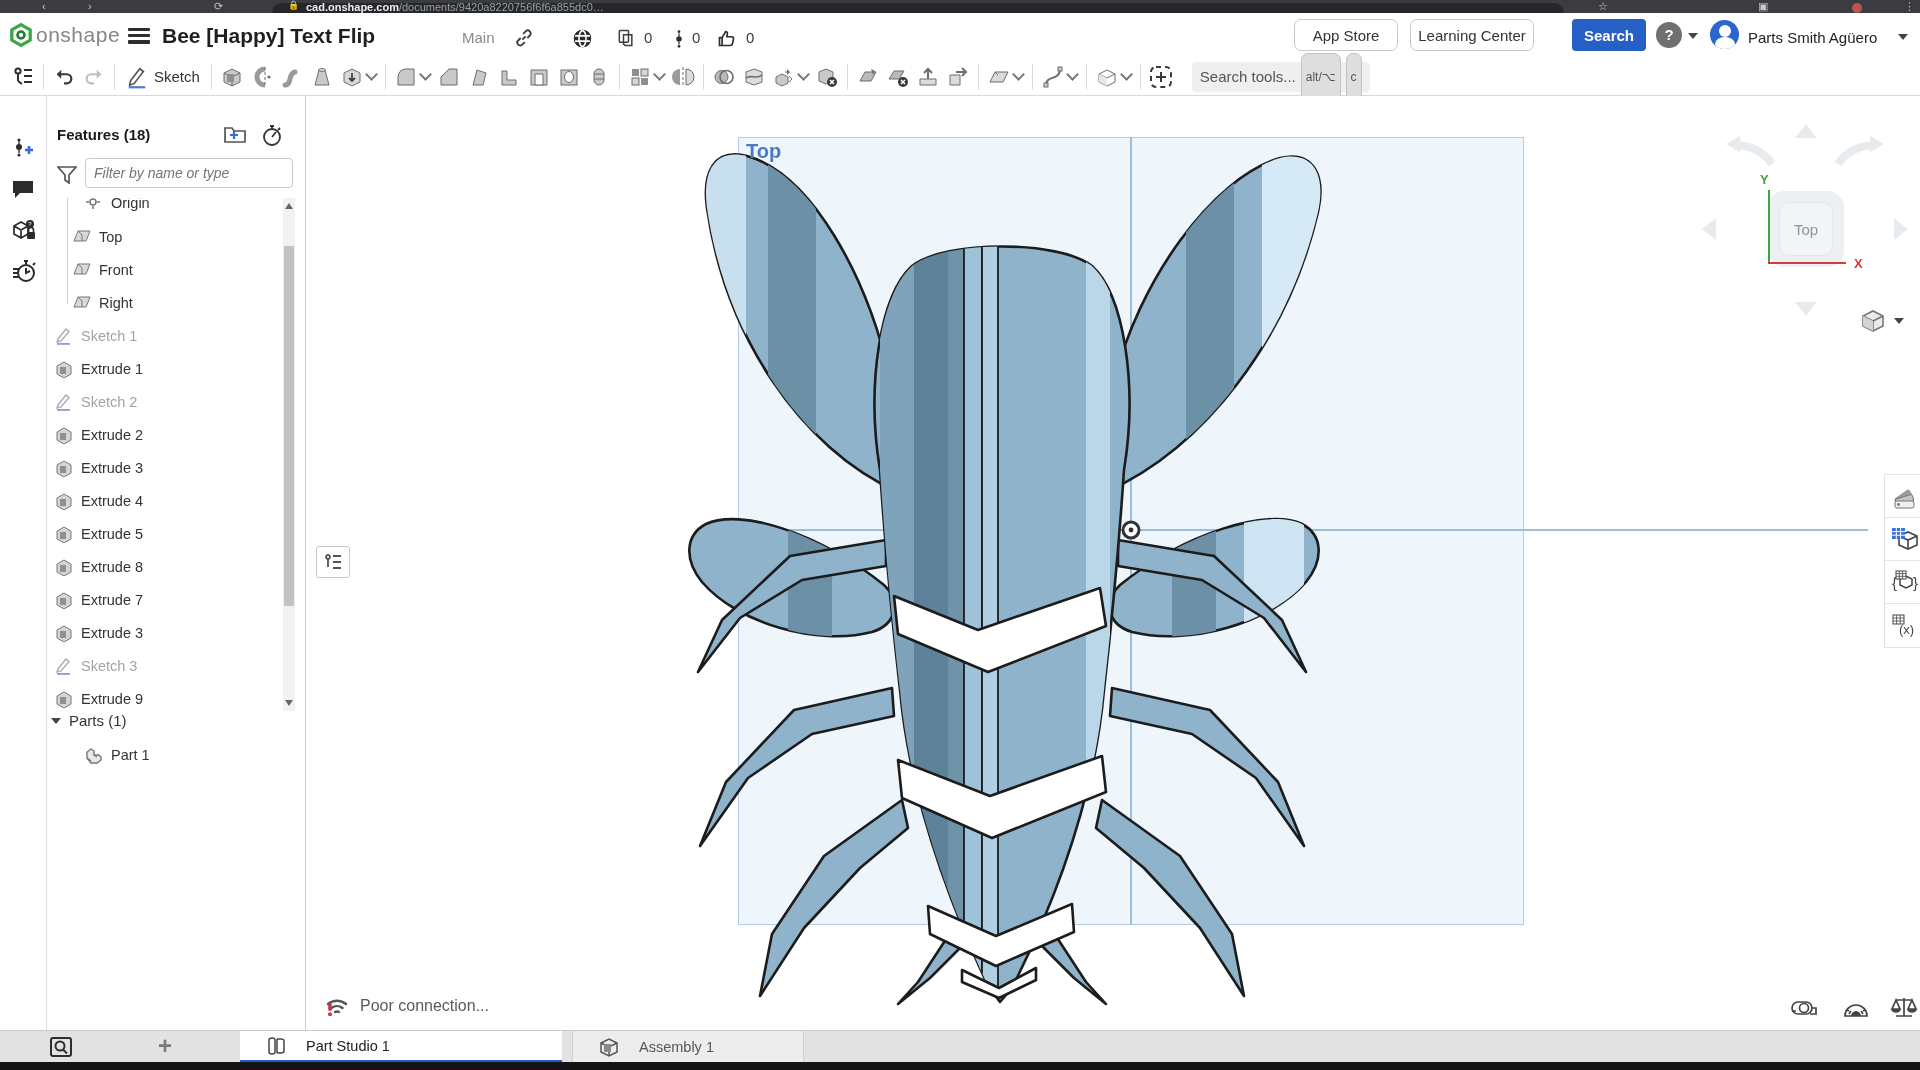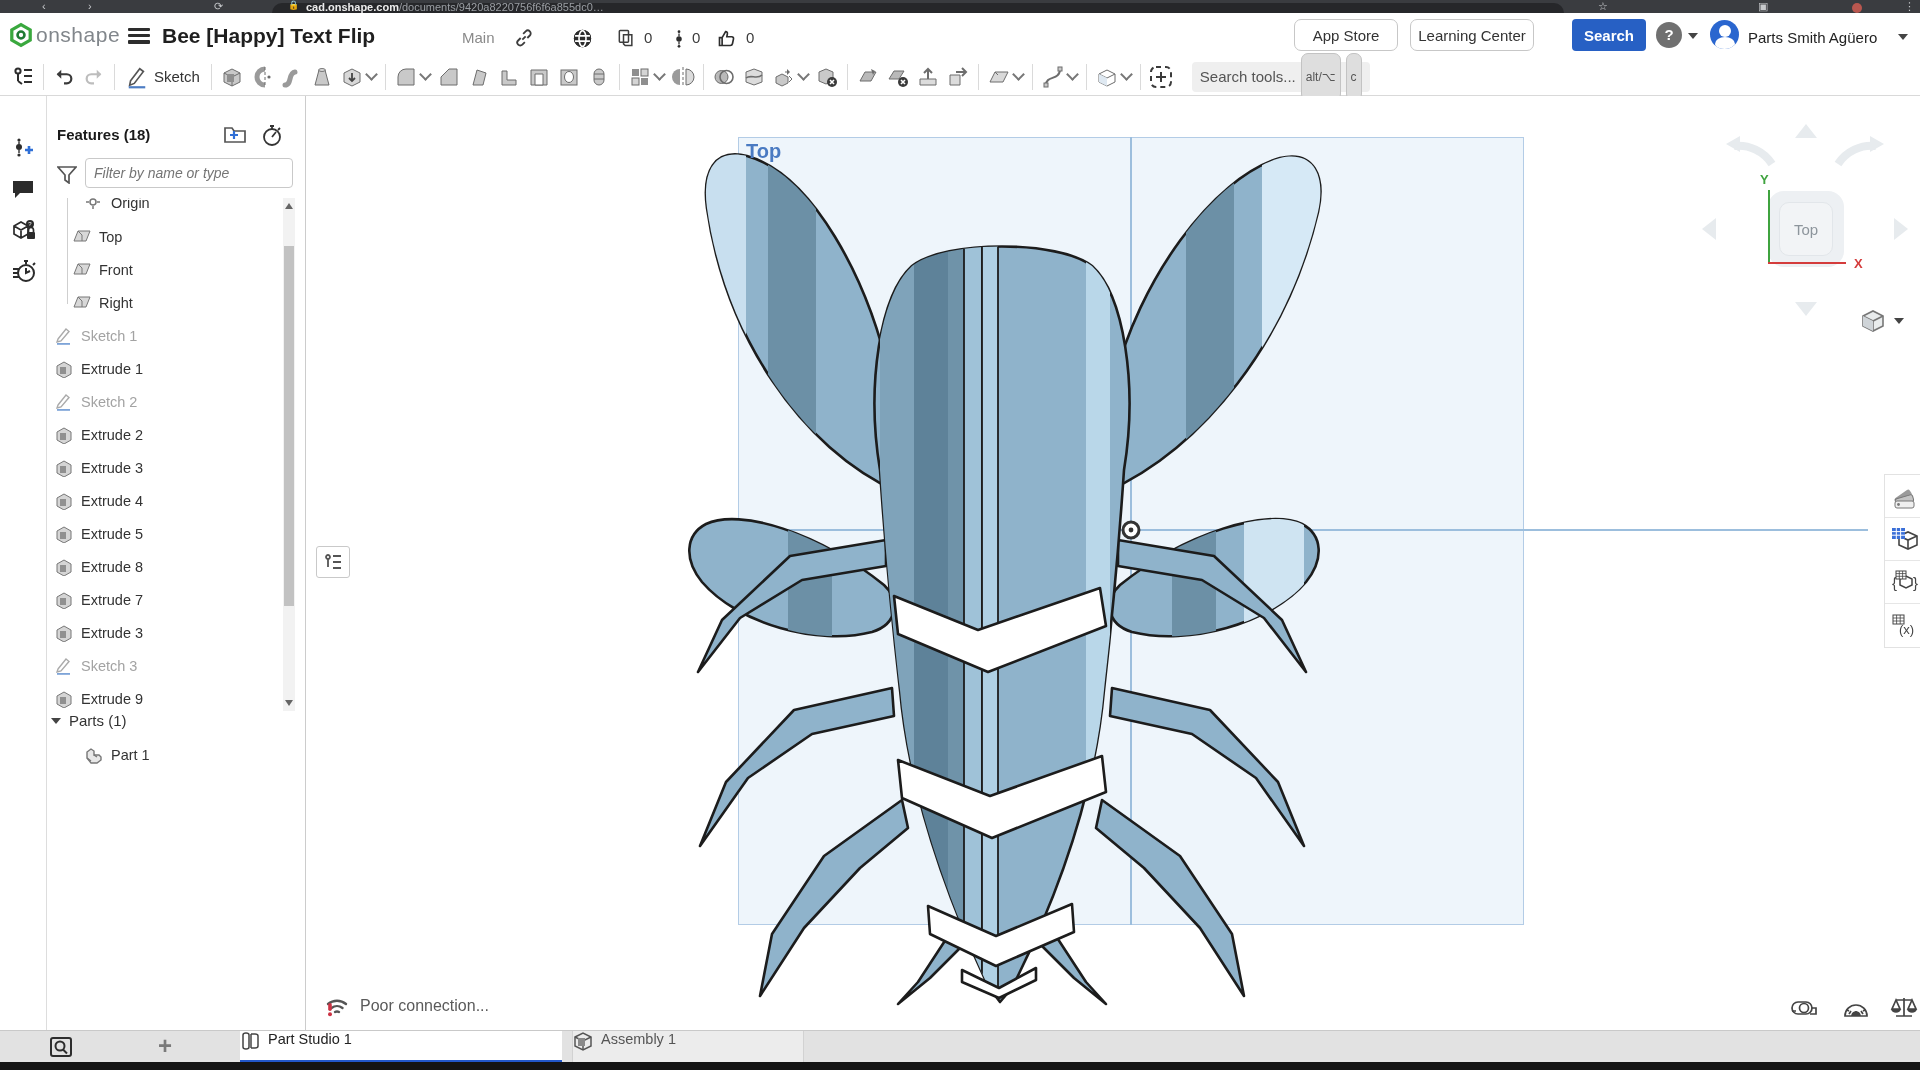--- a/index.html
+++ b/index.html
@@ -80,21 +80,21 @@
 .rs-cell{width:40px;height:43px;display:flex;align-items:center;justify-content:center;border-bottom:1px solid #e6e6e6}
 .rs-cell:last-child{border-bottom:none}
 
 #status{position:absolute;left:18px;top:898px;display:flex;align-items:center;gap:10px;z-index:5}
 #status .txt{font-size:16px;color:#5a5a5a}
 .mi{position:absolute;top:900px;width:30px;height:26px;z-index:5}
 
 #tab-bar{position:absolute;left:0;top:1030px;width:1920px;height:32px;background:#e2e2e2;border-top:1px solid #c9c9c9}
 #tab-search{position:absolute;left:44px;top:3px;width:34px;height:26px;display:flex;align-items:center;justify-content:center}
 #tab-plus{position:absolute;left:158px;top:1px;font-size:24px;color:#7a7a7a;font-weight:bold}
-.tab{position:absolute;top:0;height:32px;display:flex;align-items:flex-start;gap:8px;padding:0 0;font-size:14.5px}
+.tab{position:absolute;top:0;height:32px;display:flex;align-items:center;gap:20px;padding:0 26px;font-size:14.5px}
 #tab-ps{left:240px;width:322px;background:#fff;color:#222;border-bottom:3px solid #2257c9}
 #tab-asm{left:572px;width:232px;background:#ececec;color:#555;border-left:1px solid #d2d2d2;border-right:1px solid #d2d2d2}
 #bottom-black{position:absolute;left:0;top:1062px;width:1920px;height:8px;background:#141414}
 svg{display:block}
 </style>
 </head>
 <body>
 
 <div id="browser-bar">
   <span class="bb-glyph" style="left:42px">‹</span>

